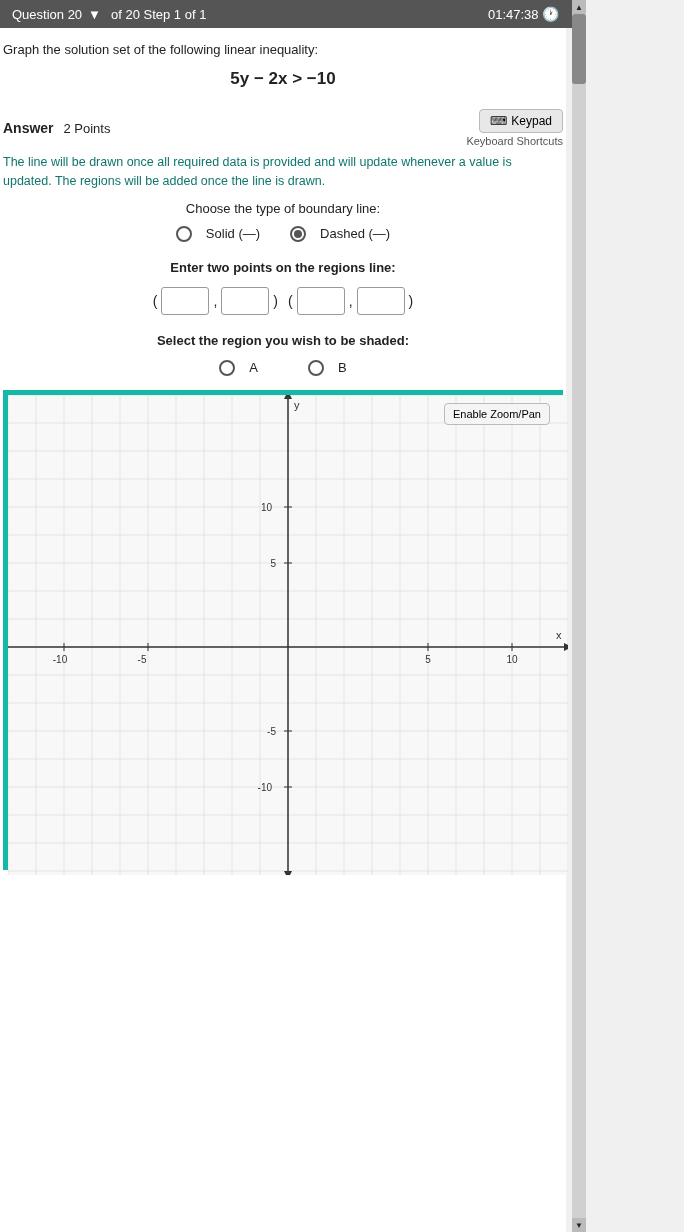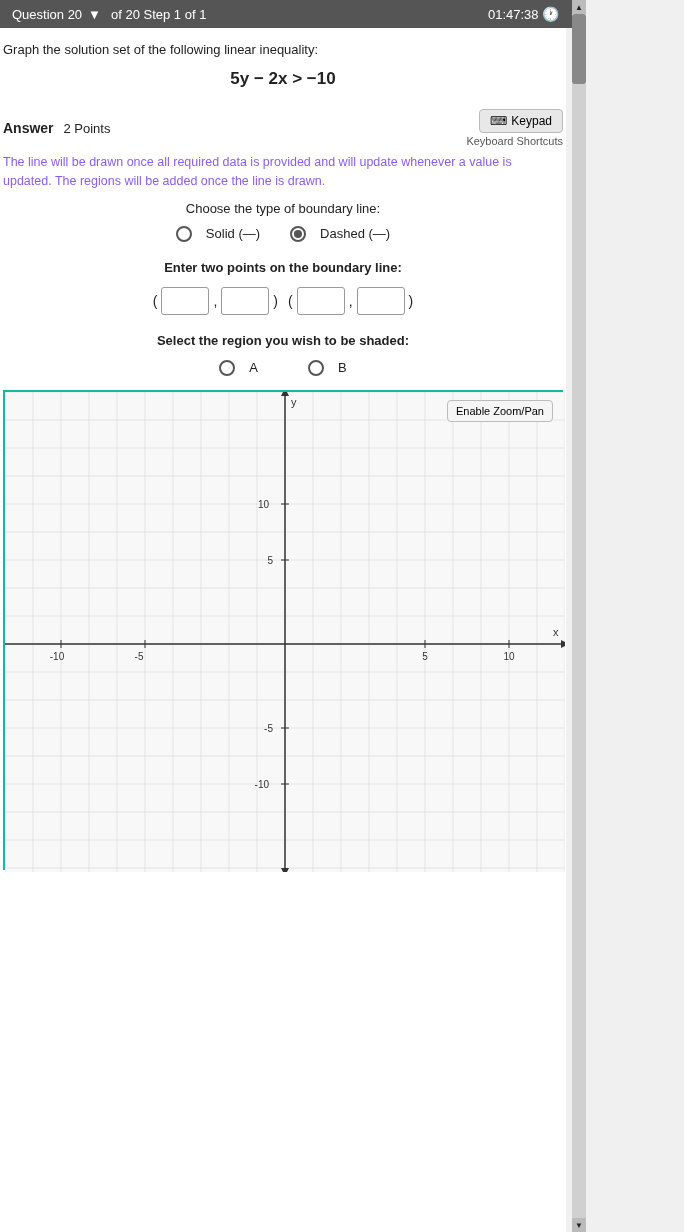--- a/index.html
+++ b/index.html
@@ -79,21 +79,21 @@
 
     .keyboard-shortcuts {
       font-size: 11px;
       color: #555;
       text-align: right;
       margin-top: 2px;
     }
 
     .instructions {
       font-size: 12.5px;
-      color: #8b5cf6;
+      color: #0f766e;
       line-height: 1.5;
       margin-bottom: 10px;
     }
 
     .bold-instruction {
       font-weight: normal;
       text-align: center;
       margin-bottom: 10px;
       font-size: 13px;
     }
@@ -169,21 +169,21 @@
     }
 
     .region-options {
       display: flex;
       justify-content: center;
       gap: 50px;
       margin-bottom: 14px;
     }
 
     .graph-container {
-      border: 2px solid #14b8a6;
+      border: 5px solid #14b8a6;
       background: #ef4444;
       position: relative;
       margin: 0 auto;
     }
 
     .enable-zoom-btn {
       position: absolute;
       top: 8px;
       right: 8px;
       background: #f5f5f5;
@@ -245,21 +245,21 @@
         <label class="radio-option">
           <div class="radio-circle"></div>
           <span>Solid (—)</span>
         </label>
         <label class="radio-option">
           <div class="radio-circle selected"></div>
           <span>Dashed (—)</span>
         </label>
       </div>
 
-      <div class="points-label-section" style="text-align:center;">Enter two points on the boundary line:</div>
+      <div class="points-label-section" style="text-align:center;">Enter two points on the regions line:</div>
 
       <div class="point-inputs">
         <span>(</span>
         <input class="point-input" type="text" value="" style="">
         <span>,</span>
         <input class="point-input" type="text" value="" style="">
         <span>)</span>
         <span style="margin-left:6px;">(</span>
         <input class="point-input" type="text" value="" style="">
         <span>,</span>

